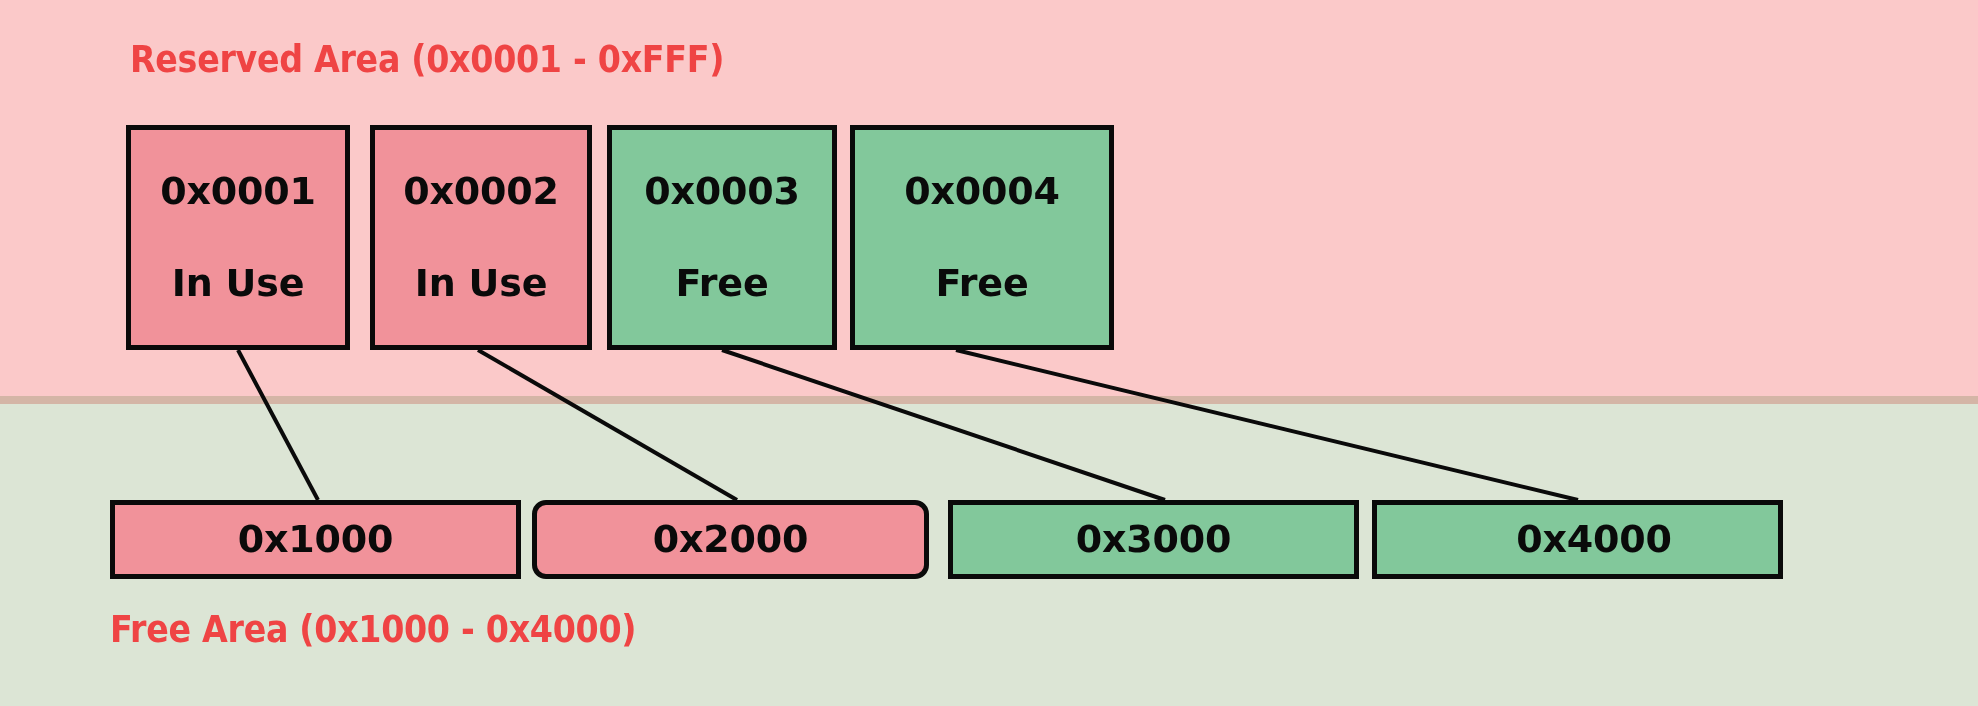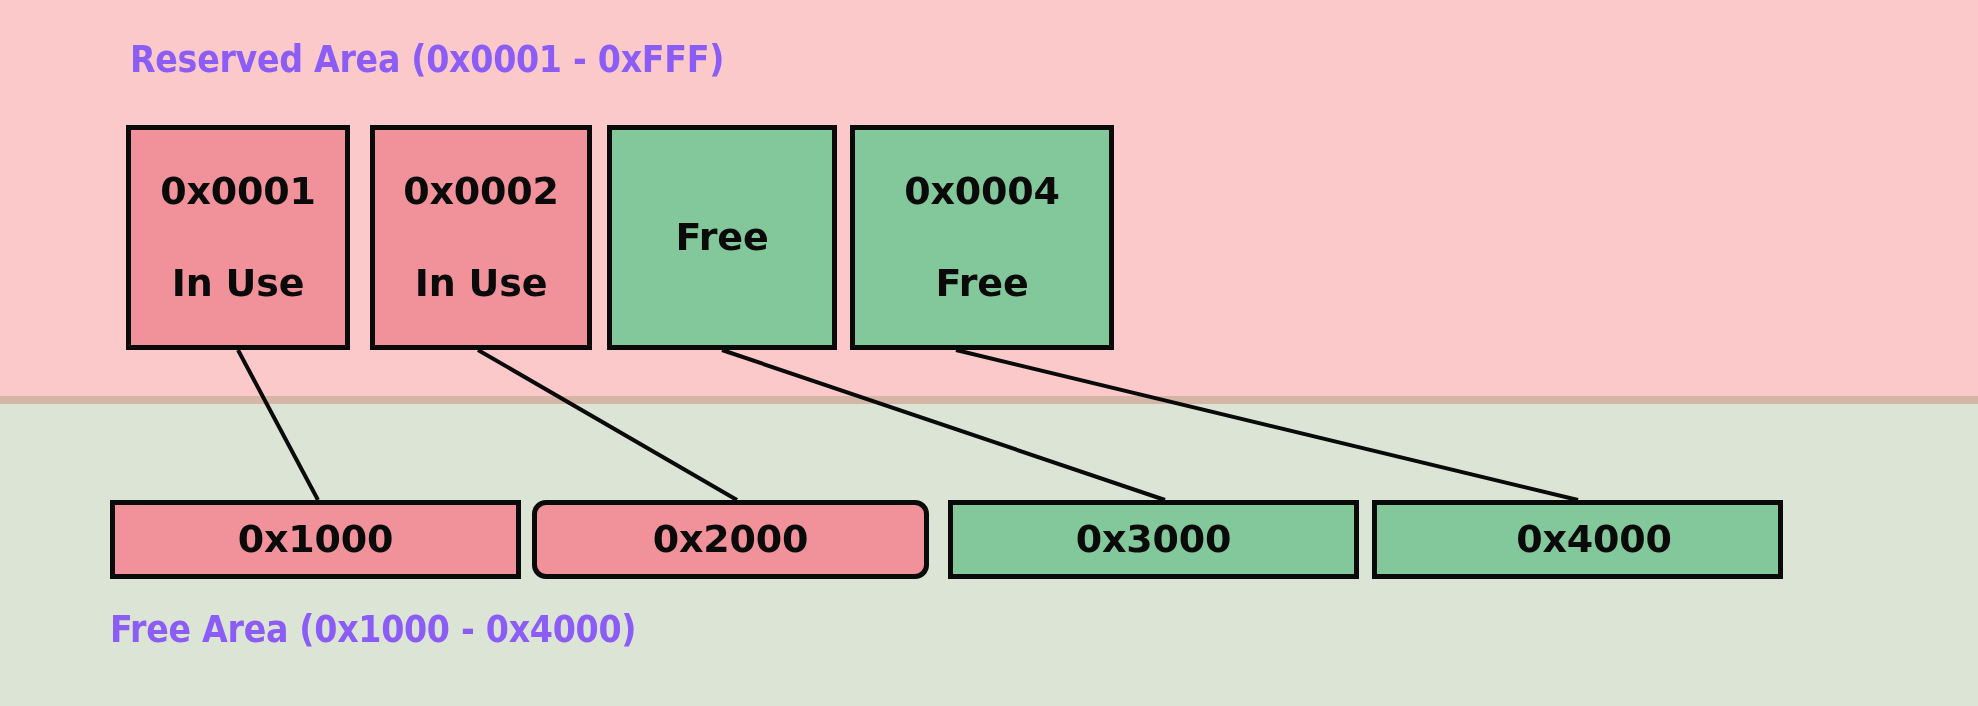--- a/index.html
+++ b/index.html
@@ -32,21 +32,21 @@
   #bg-free {
     top: 404px;
     height: 302px;
     background: #dce5d5;
   }
 
   .area-title {
     position: absolute;
     font-size: 37px;
     font-weight: bold;
-    color: #8b5cf6;
+    color: #ef4444;
     letter-spacing: -0.3px;
     white-space: nowrap;
     font-stretch: condensed;
   }
   #title-reserved { left: 130px; top: 38px; }
   #title-free     { left: 110px; top: 608px; }
 
   #connectors {
     position: absolute;
     left: 0;
@@ -115,20 +115,21 @@
 
   <div class="block top-block inuse" id="top-block-0">
     <span class="block-line addr">0x0001</span>
     <span class="block-line status">In Use</span>
   </div>
   <div class="block top-block inuse" id="top-block-1">
     <span class="block-line addr">0x0002</span>
     <span class="block-line status">In Use</span>
   </div>
   <div class="block top-block free" id="top-block-2">
+    <span class="block-line addr">0x0003</span>
     <span class="block-line status">Free</span>
   </div>
   <div class="block top-block free" id="top-block-3">
     <span class="block-line addr">0x0004</span>
     <span class="block-line status">Free</span>
   </div>
 
   <div class="block bottom-block inuse" id="bottom-block-0">
     <span class="block-line">0x1000</span>
   </div>

